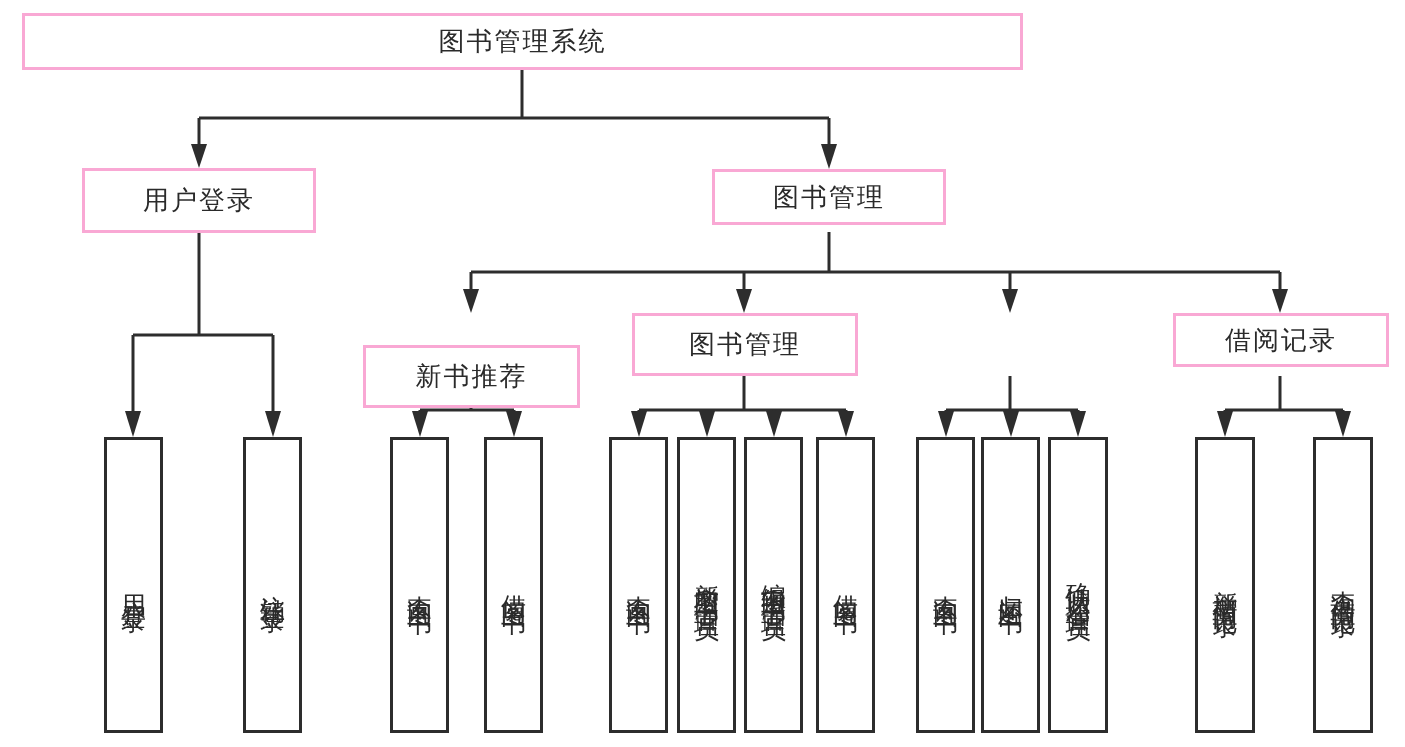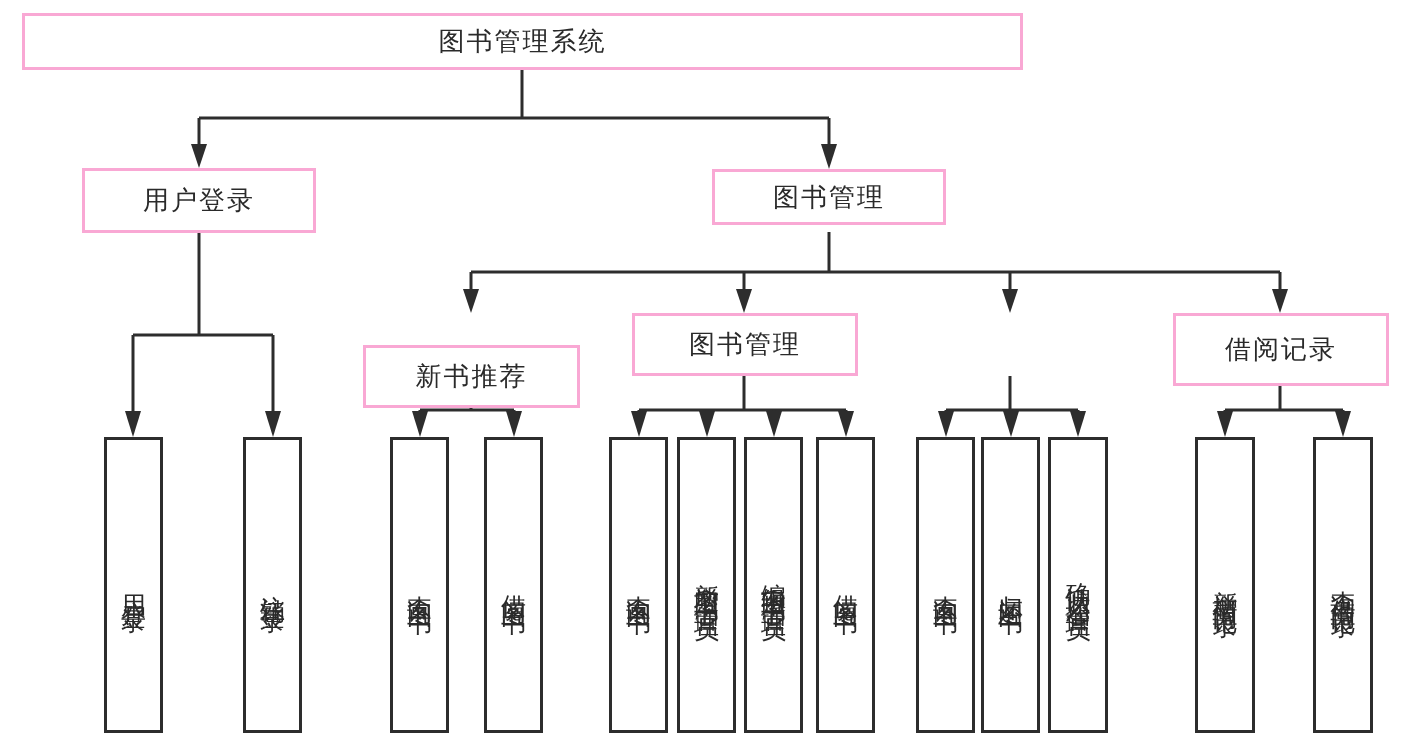--- a/index.html
+++ b/index.html
@@ -165,21 +165,21 @@
   <div class="node" style="left:712px; top:169px; width:234px; height:56px;">
     <span class="node-label">图书管理</span>
   </div>
 
   <div class="node" style="left:363px; top:313px; width:217px; height:63px;margin-top:32px;">
     <span class="node-label">新书推荐</span>
   </div>
   <div class="node" style="left:632px; top:313px; width:226px; height:63px;">
     <span class="node-label">图书管理</span>
   </div>
-  <div class="node" style="left:1173px; top:313px; width:216px; height:73px;">
+  <div class="node" style="left:1173px; top:313px; width:216px; height:54px;">
     <span class="node-label">借阅记录</span>
   </div>
 
   <div class="leaf" style="left:104px;">
     <span class="leaf-label">用户登录</span>
   </div>
   <div class="leaf" style="left:243px;">
     <span class="leaf-label">注销登录</span>
   </div>
 

